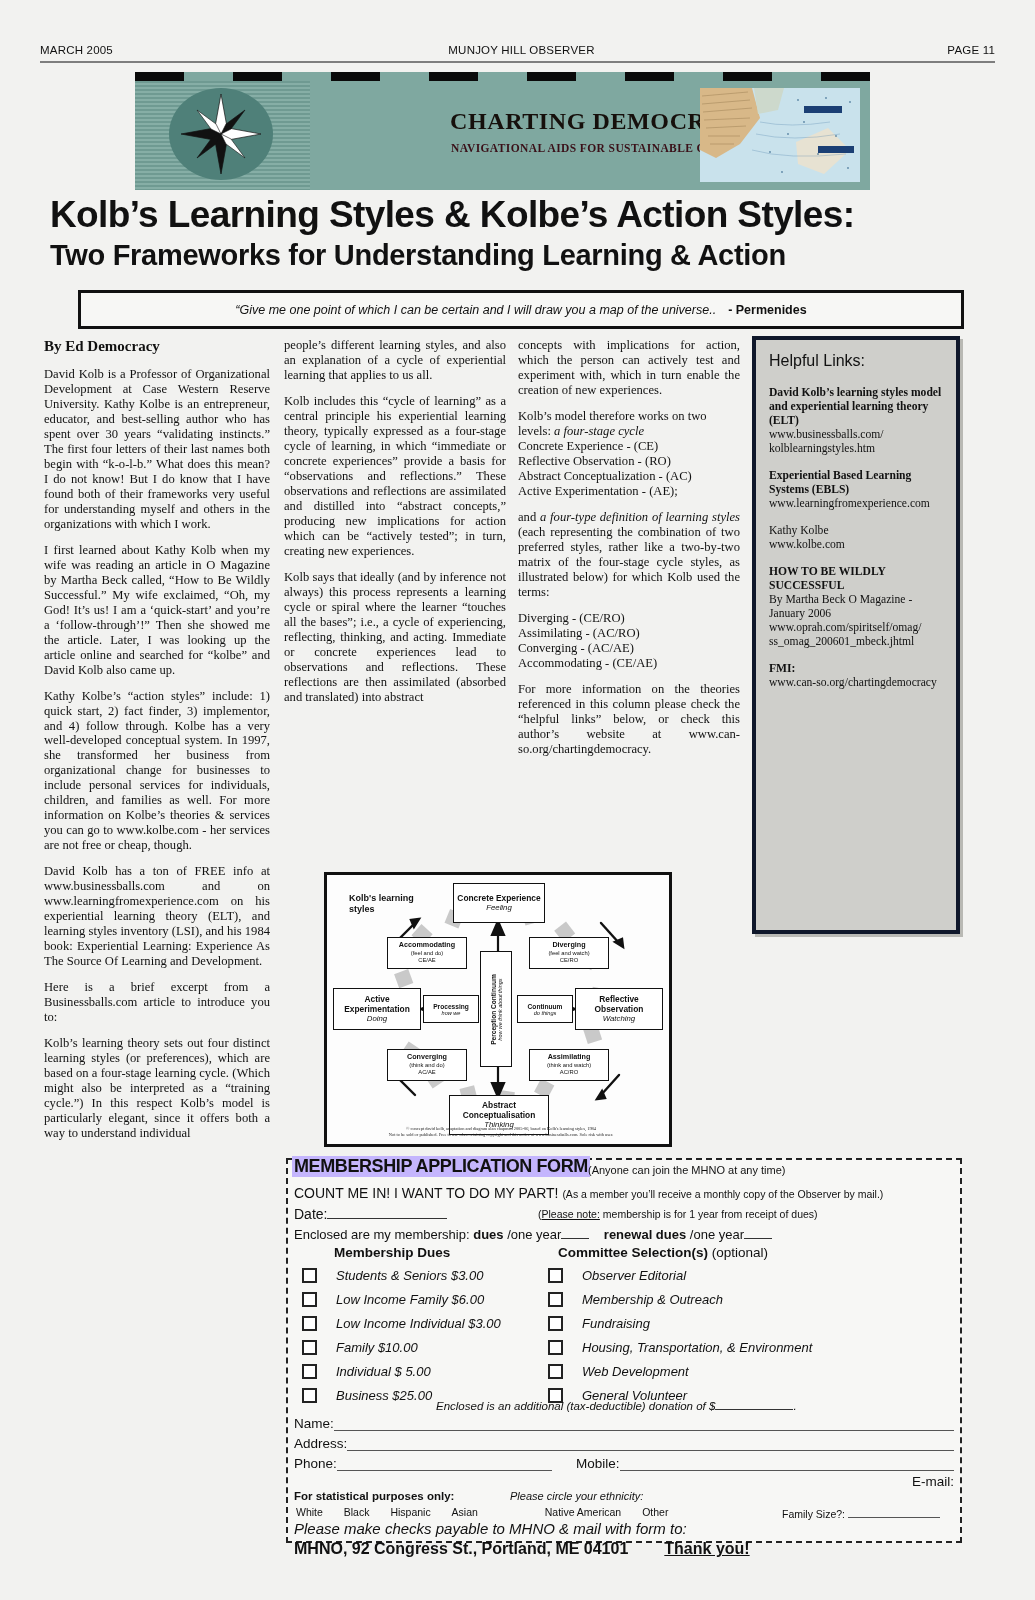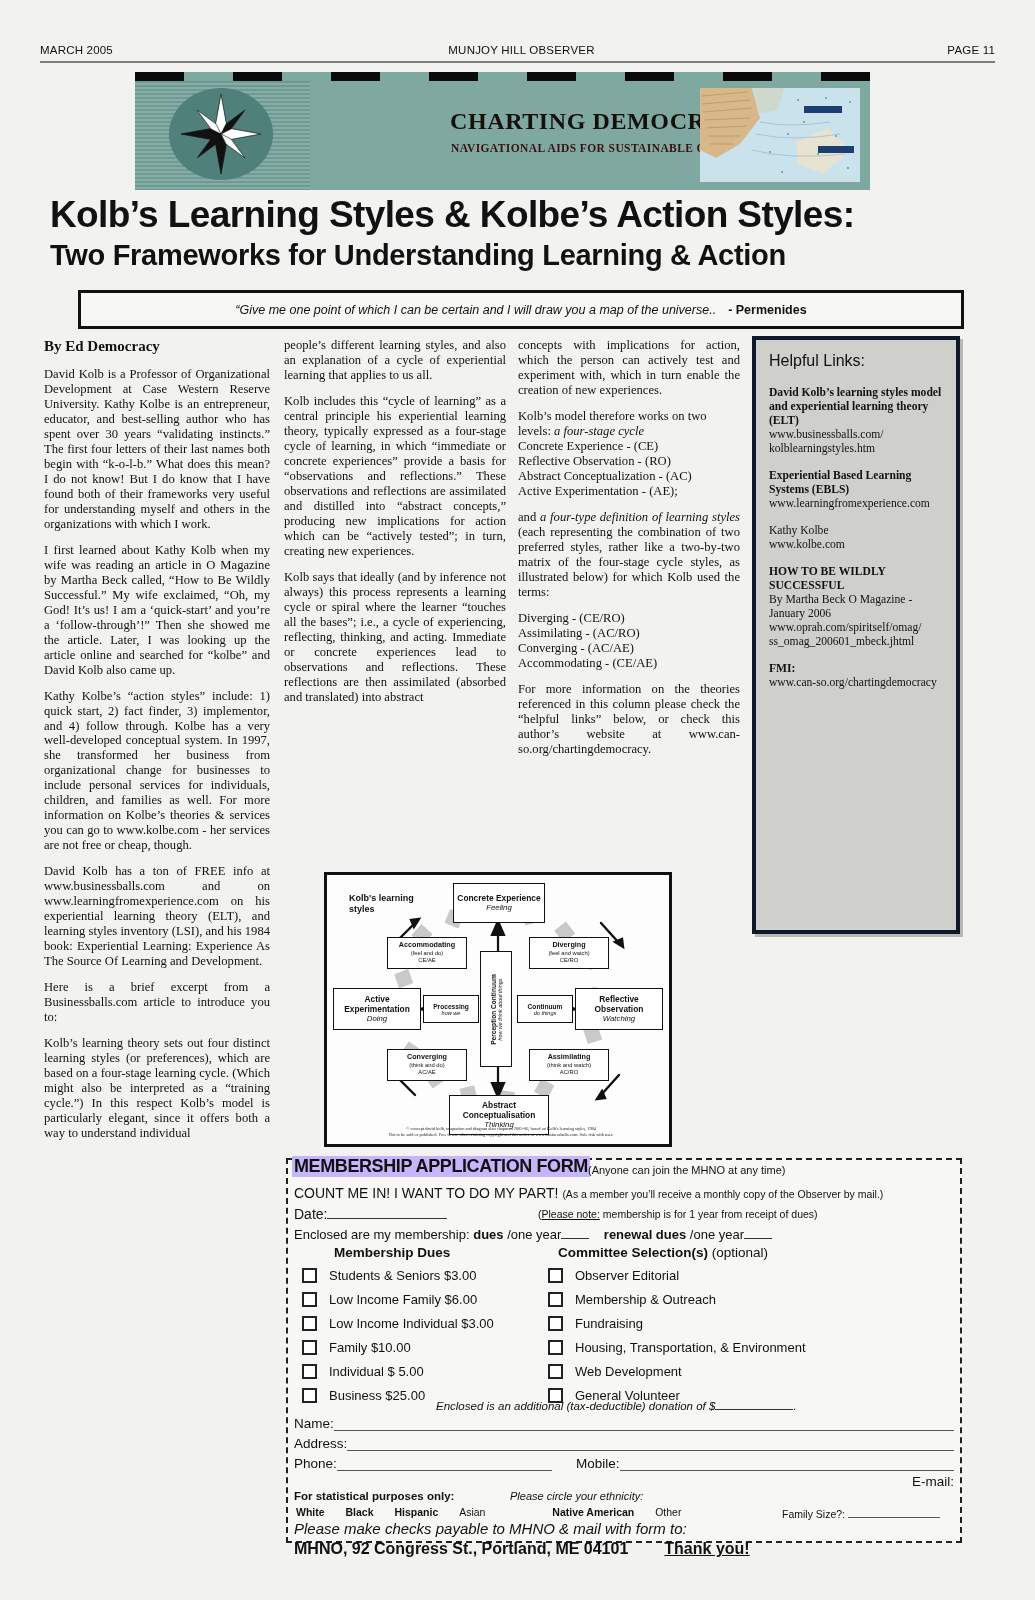--- a/index.html
+++ b/index.html
@@ -172,37 +172,37 @@
   .row-date .line{display:inline-block;width:120px;border-bottom:1px solid #333;height:13px;}
   .note-right{position:absolute;left:250px;top:48px;font-size:10.5px;}
   .note-right u{text-decoration:underline;}
   .row-enc{position:absolute;left:6px;top:66px;font-size:13px;}
   .row-enc b{font-weight:bold;}
   .row-enc .ul{display:inline-block;width:28px;border-bottom:1px solid #333;height:12px;}
   .hdr-dues{position:absolute;left:46px;top:85px;font-size:13.5px;font-weight:bold;}
   .hdr-comm{position:absolute;left:270px;top:85px;font-size:13.5px;font-weight:bold;}
   .hdr-comm .opt{font-weight:normal;}
   .cb{
-    position:absolute;font-size:13px;display:flex;align-items:flex-end;gap:12px;
+    position:absolute;font-size:13px;display:flex;align-items:flex-end;gap:19px;font-style:italic;
   }
   .cb .box{width:11px;height:11px;border:2px solid #222;background:#fff;display:inline-block;}
   .colA{left:14px;}
   .colB{left:260px;}
   .donation{
     position:absolute;left:148px;top:238px;font-size:11.5px;font-style:italic;
   }
   .donation .line{display:inline-block;width:78px;border-bottom:1px solid #333;height:11px;}
   .fld{position:absolute;font-size:13.5px;display:flex;align-items:flex-end;}
   .fld .lbl{white-space:nowrap;}
   .fld .ln{border-bottom:1px solid #555;height:14px;display:inline-block;}
   .stat{position:absolute;left:6px;top:330px;font-size:11.5px;font-weight:bold;}
   .stat-note{position:absolute;left:222px;top:330px;font-size:11px;font-style:italic;}
   .eth{position:absolute;left:8px;top:346px;font-size:10.5px;}
   .eth span{display:inline-block;}
-  .eth .g1{margin-right:18px;font-weight:bold;}
+  .eth .g1{margin-right:18px;}
   .famsize{position:absolute;left:494px;top:346px;font-size:10.5px;}
   .famsize .ln{display:inline-block;width:92px;border-bottom:1px solid #555;height:11px;}
   .payline{position:absolute;left:6px;top:360px;font-size:15px;font-style:italic;}
   .addrline{position:absolute;left:6px;top:380px;font-size:16px;font-weight:bold;}
   .addrline .thanks{text-decoration:underline;margin-left:36px;}
 </style>
 </head>
 <body>
 
 <div class="page">

